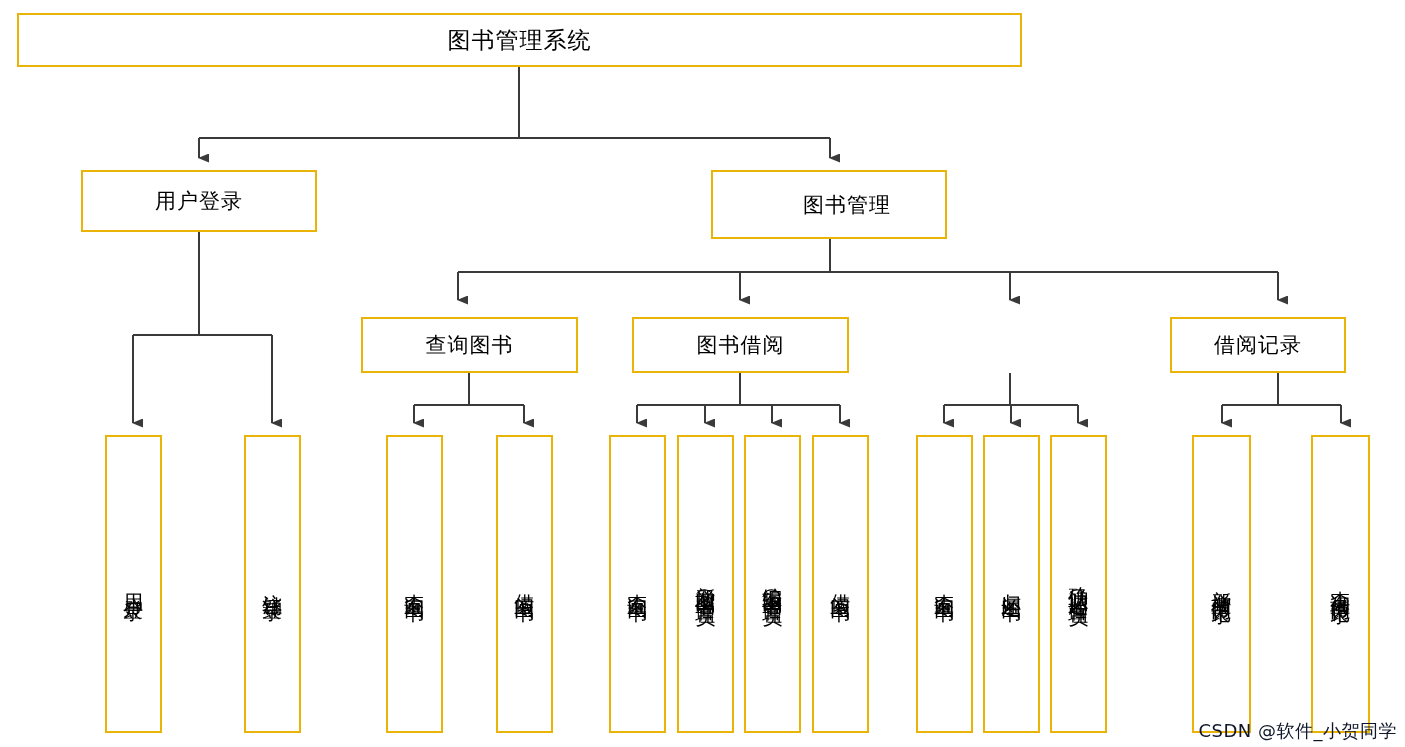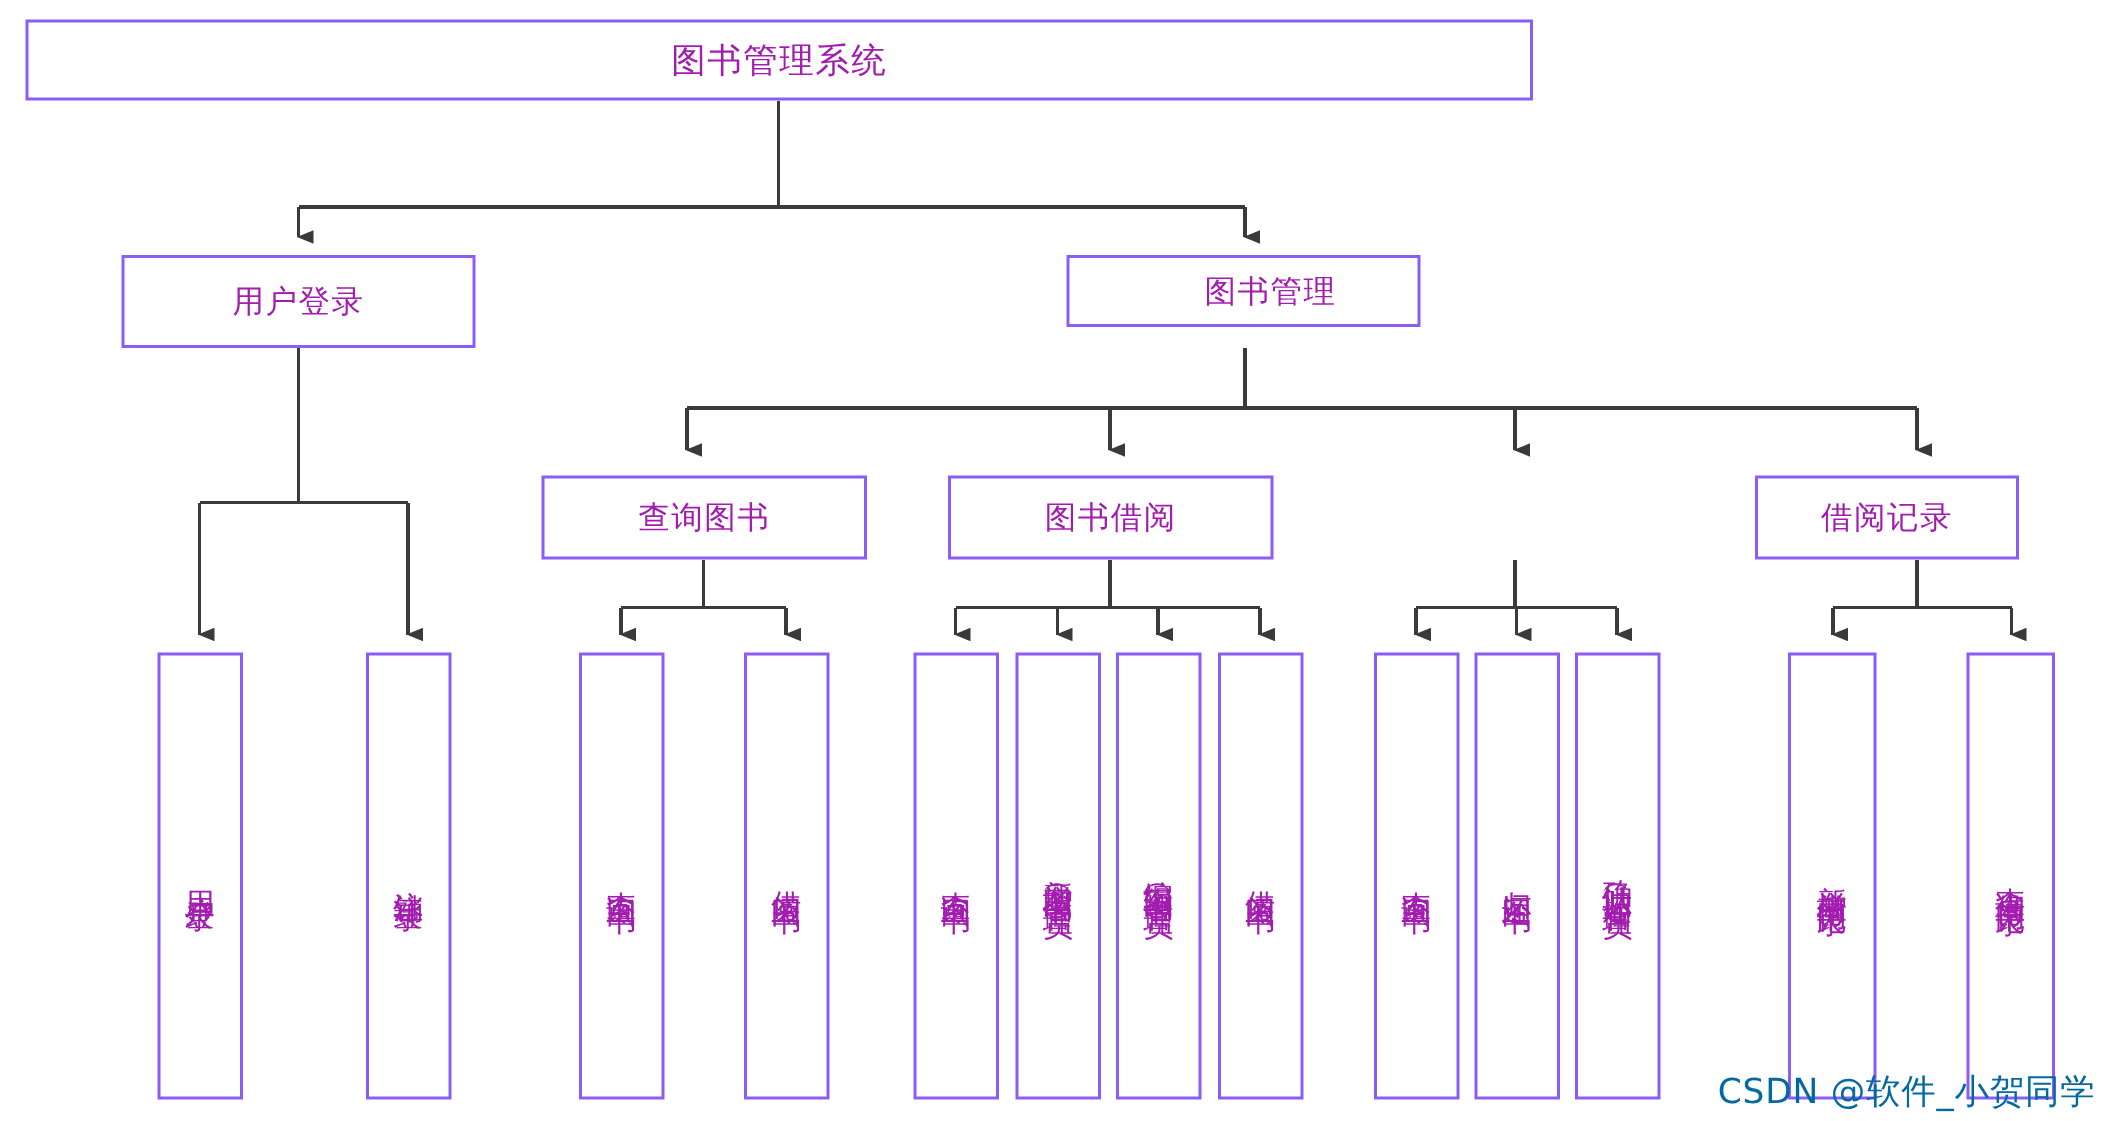--- a/index.html
+++ b/index.html
@@ -24,23 +24,23 @@
   #connector-layer {
     position: absolute;
     left: 0;
     top: 0;
     width: 1405px;
     height: 747px;
   }
   .node {
     position: absolute;
     box-sizing: border-box;
-    border: 2px solid #8b5cf6;
+    border: 2px solid #eab308;
     background: #ffffff;
-    color: #a21caf;
+    color: #000000;
     display: flex;
     align-items: center;
     justify-content: center;
     text-align: right;
   }
   
   .node.root {
     font-size: 23px;
     letter-spacing: 1px;
   }
@@ -60,22 +60,22 @@
     writing-mode: vertical-rl;
     text-orientation: upright;
     letter-spacing: 3px;
     white-space: nowrap;
     display: block;
   }
   #watermark {
     position: absolute;
     right: 8px;
     bottom: 4px;
-    font-size: 23px;
-    color: #0369a1;
+    font-size: 18px;
+    color: #0f172a;
     letter-spacing: 0.5px;
     white-space: nowrap;
     pointer-events: none;
     text-align: right;
   }
 </style>
 </head>
 <body>
 
 <div id="diagram-root">
@@ -131,21 +131,21 @@
     </g>
   </svg>
 
   <div class="node root" style="left:17px; top:13px; width:1005px; height:54px;">
     <span>图书管理系统</span>
   </div>
 
   <div class="node horiz" style="left:81px; top:170px; width:236px; height:62px;">
     <span>用户登录</span>
   </div>
-  <div class="node horiz" style="left:711px; top:170px; width:236px; height:48px;padding-left:36px;">
+  <div class="node horiz" style="left:711px; top:170px; width:236px; height:69px;padding-left:36px;">
     <span>图书管理</span>
   </div>
 
   <div class="node horiz" style="left:361px; top:317px; width:217px; height:56px;">
     <span>查询图书</span>
   </div>
   <div class="node horiz" style="left:632px; top:317px; width:217px; height:56px;">
     <span>图书借阅</span>
   </div>
   <div class="node horiz" style="left:1170px; top:317px; width:176px; height:56px;">

